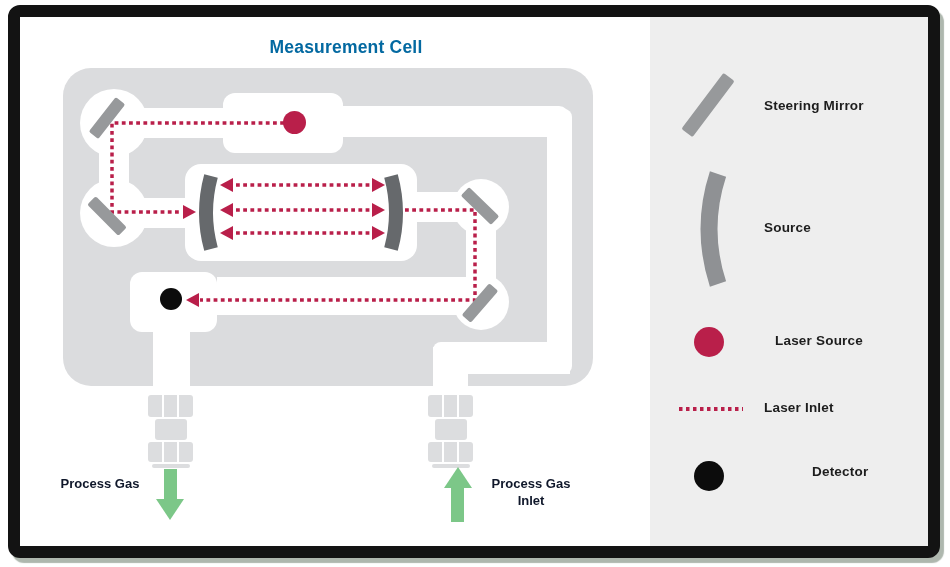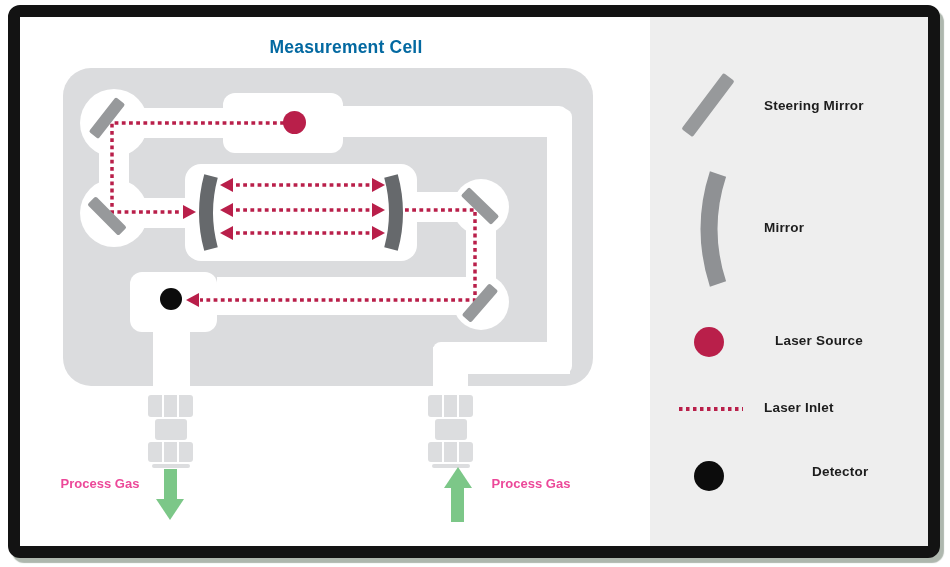--- a/index.html
+++ b/index.html
@@ -33,21 +33,21 @@
   .fit-seg::before{left:31%;} .fit-seg::after{right:31%;}
 
   
   .shaft{position:absolute;background:#7cc788;}
   .head-down{position:absolute;width:0;height:0;border-left:14px solid transparent;
              border-right:14px solid transparent;border-top:21px solid #7cc788;}
   .head-up{position:absolute;width:0;height:0;border-left:14px solid transparent;
            border-right:14px solid transparent;border-bottom:21px solid #7cc788;}
 
   .gas-label{position:absolute;width:130px;text-align:center;font-size:13px;
-             font-weight:bold;color:#ec4899;line-height:17px;}
+             font-weight:bold;color:#0f172a;line-height:17px;}
 
   
   .legend-label{position:absolute;left:114px;font-size:13.5px;font-weight:bold;
                 color:#1d1d1d;letter-spacing:.2px;white-space:nowrap;text-align:center;}
   .legend-bar{position:absolute;left:23px;top:81px;width:70px;height:14px;
               background:#97999b;border-radius:2px;transform:rotate(-53deg);}
   .legend-dot{position:absolute;border-radius:50%;}
 </style>
 </head>
 <body>
@@ -133,35 +133,36 @@
       <div>
         <div class="head-up" style="left:424px;top:450px;"></div>
         <div class="shaft" style="left:431px;top:471px;width:13px;height:34px;"></div>
       </div>
 
       <div class="gas-label" style="left:15px;top:458px;">
         <div>Process Gas</div>
       </div>
       <div class="gas-label" style="left:446px;top:458px;">
         <div>Process Gas</div>
+        <div>Inlet</div>
       </div>
     </div>
 
     <div class="sidebar">
 
       <div>
         <div class="legend-bar"></div>
         <div class="legend-label" style="top:81px;">Steering Mirror</div>
       </div>
 
       <div>
         <svg class="abs" style="left:36px;top:152px;" width="44" height="120" viewBox="0 0 44 120">
           <path d="M 32,5 Q 14,60 32,115" stroke="#8f9194" stroke-width="17" fill="none"></path>
         </svg>
-        <div class="legend-label" style="top:203px;">Mirror</div>
+        <div class="legend-label" style="top:203px;">Source</div>
       </div>
 
       <div>
         <div class="legend-dot" style="left:44px;top:310px;width:30px;height:30px;background:#b91f4a;"></div>
         <div class="legend-label" style="top:316px;padding-left:11px;">Laser Source</div>
       </div>
 
       <div>
         <svg class="abs" style="left:28px;top:388px;" width="66" height="8" viewBox="0 0 66 8">
           <line x1="1" y1="4" x2="65" y2="4" stroke="#b91f4a" stroke-width="4" stroke-dasharray="3.5,3.5"></line>

